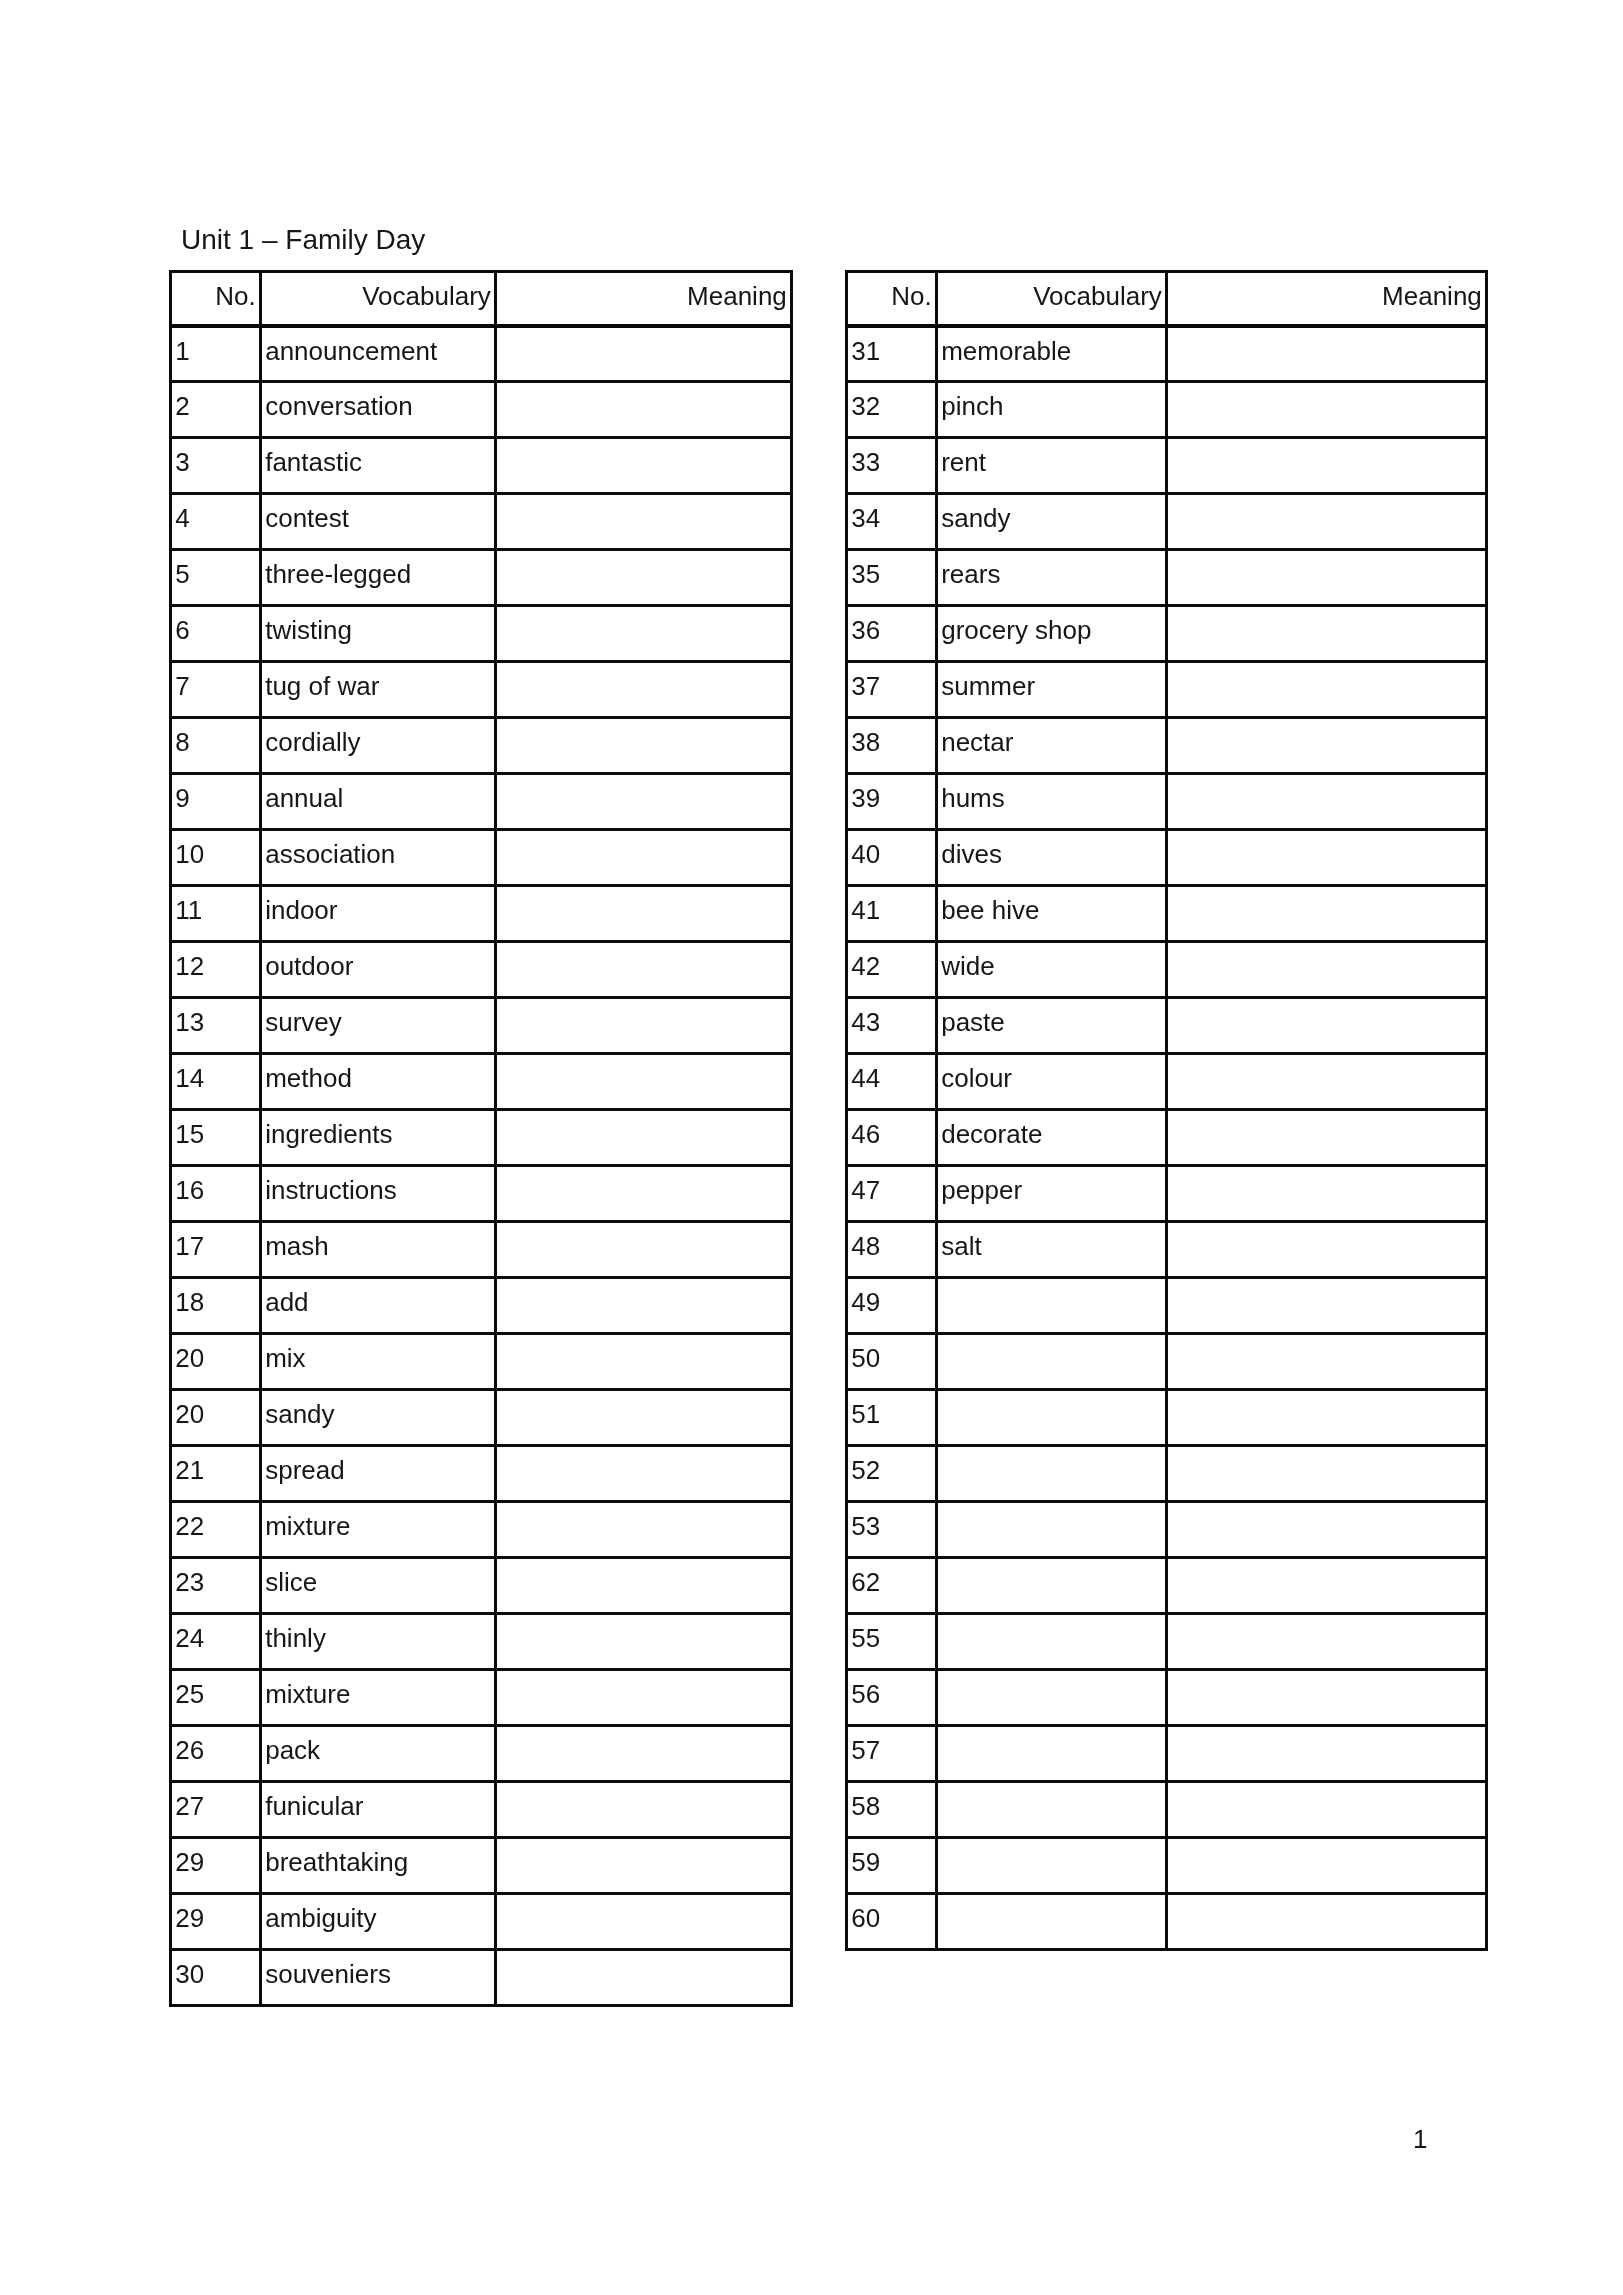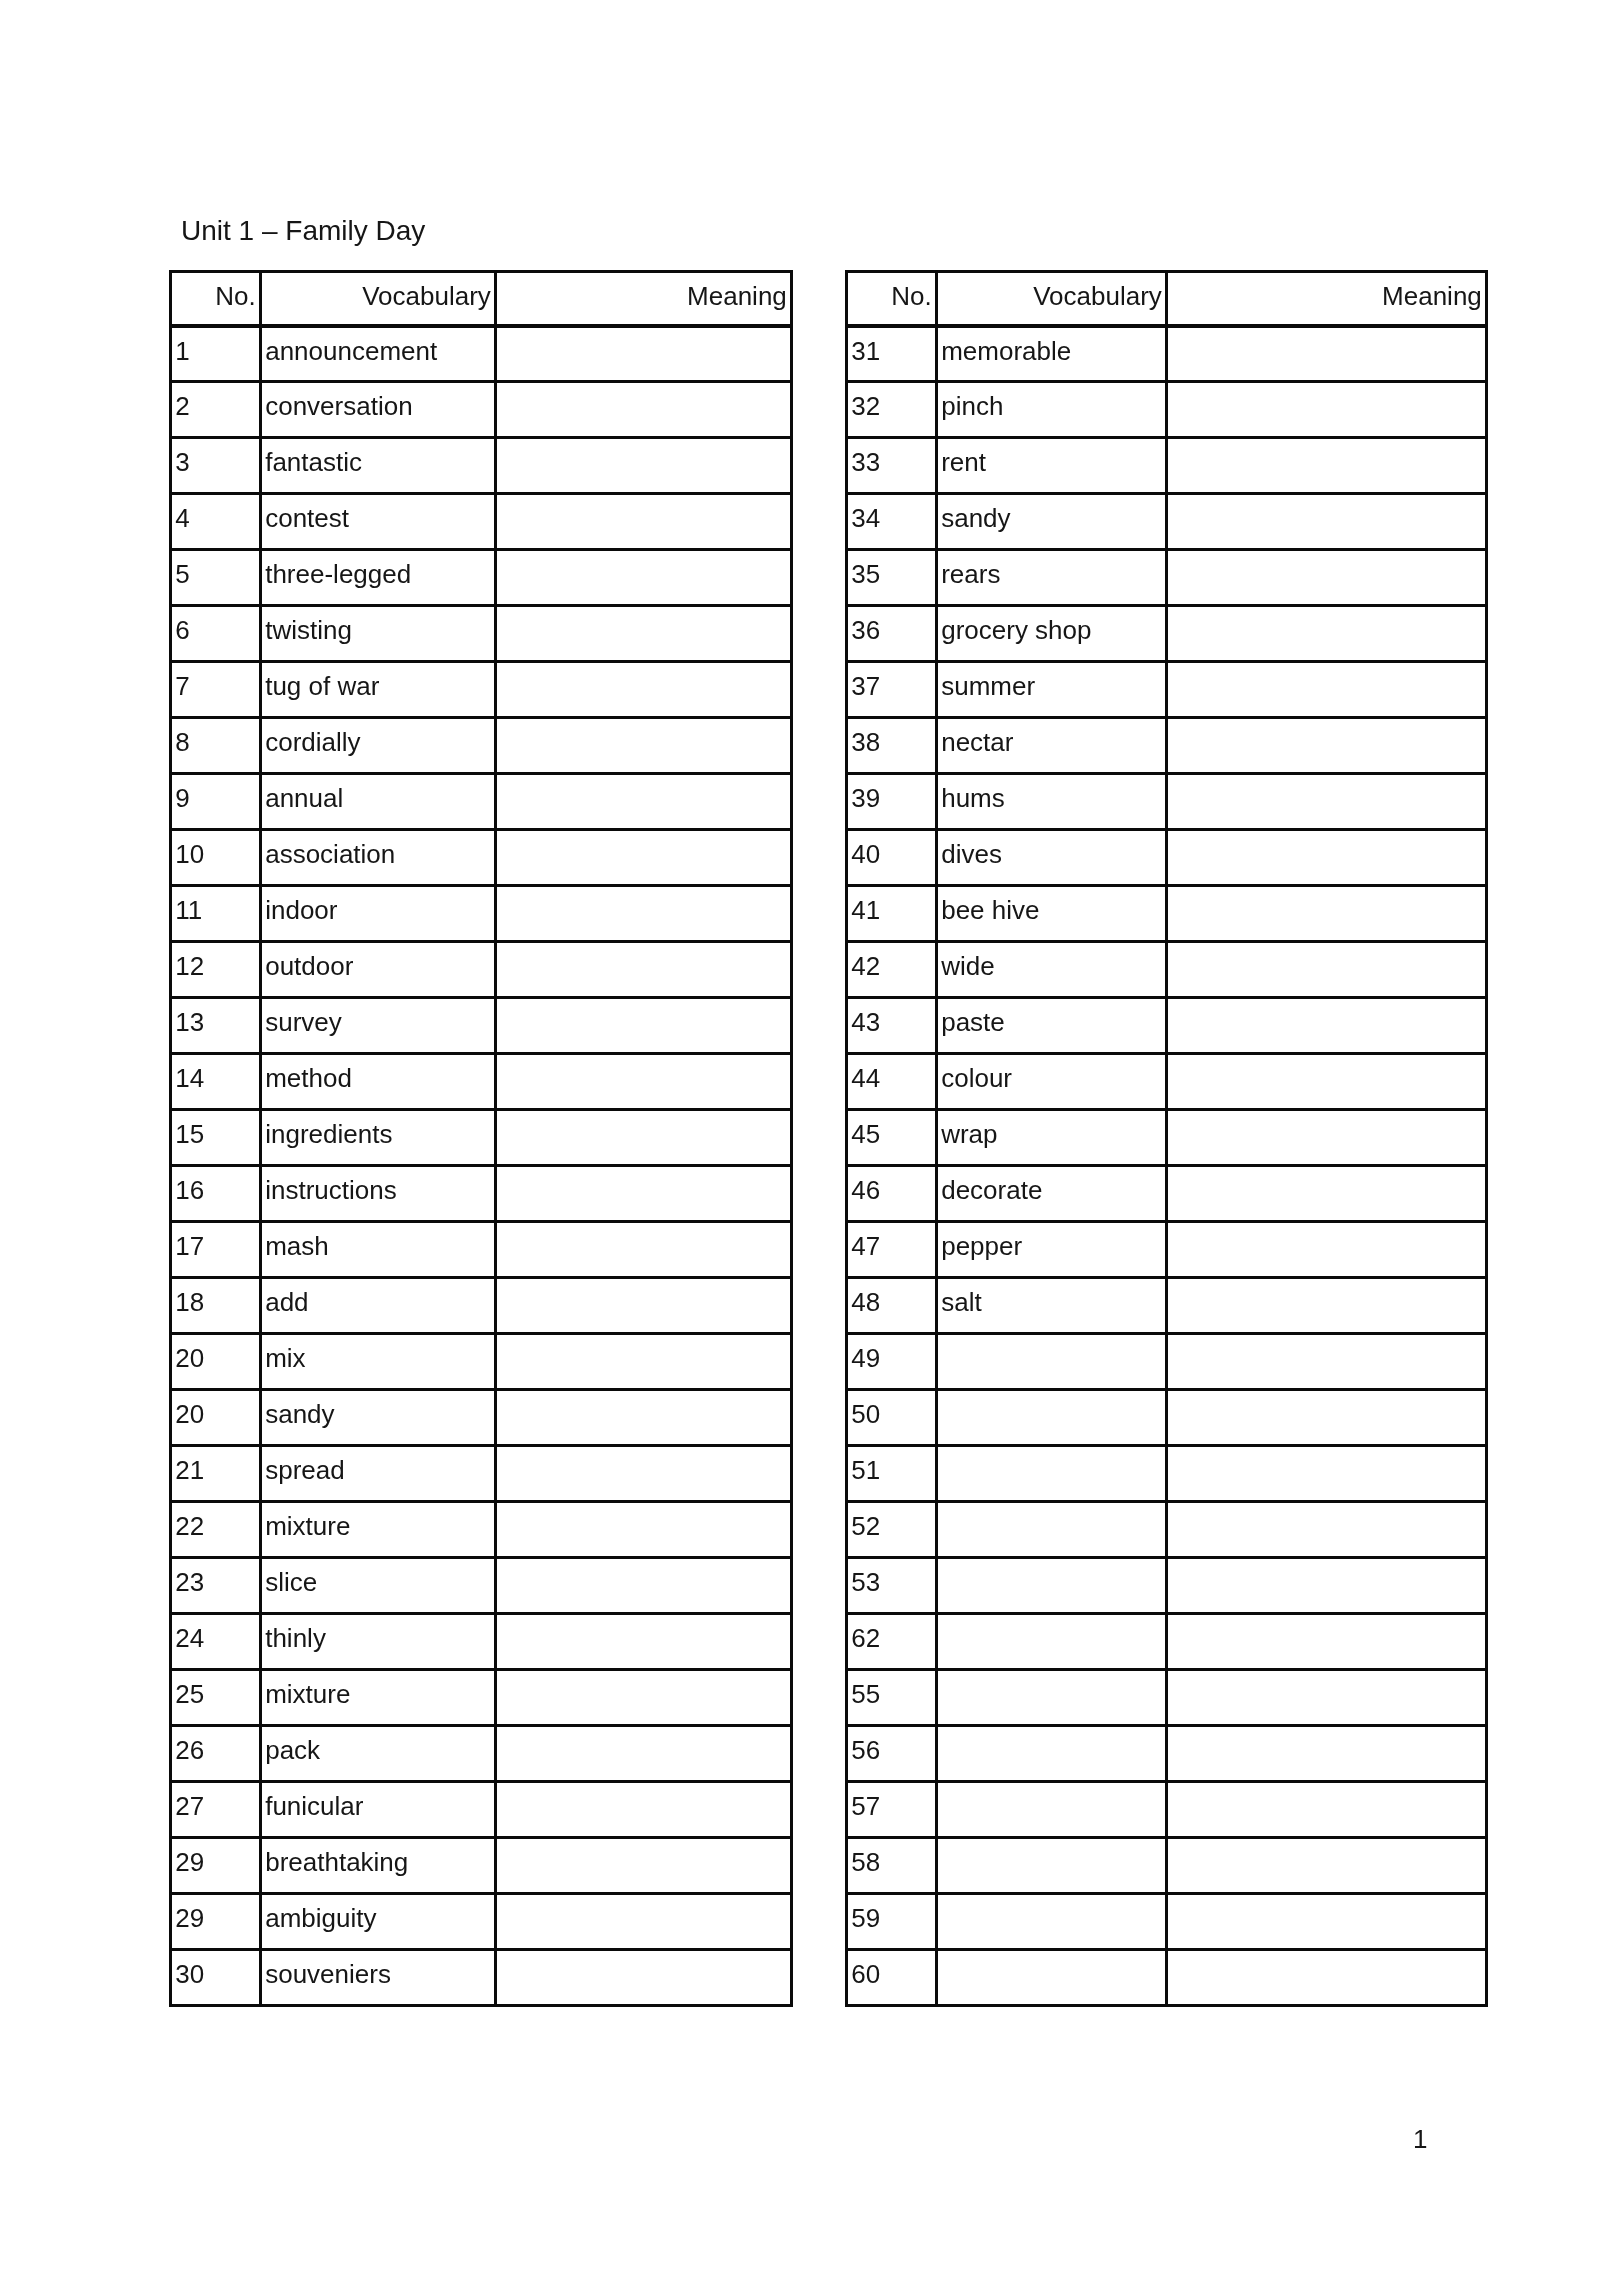--- a/index.html
+++ b/index.html
@@ -6,21 +6,21 @@
   body {
     width: 1623px; height: 2295px;
     background: #ffffff;
     color: #161616;
     font-family: "Liberation Sans", sans-serif;
     position: relative;
     overflow: hidden;
   }
   .page-title {
     position: absolute;
-    left: 181px; top: 196px;
+    left: 181px; top: 205px;
     font-size: 28px;
     font-weight: 400;
     white-space: nowrap;
   }
   table.vocab {
     position: absolute;
     top: 270px;
     border-collapse: collapse;
     table-layout: fixed;
     font-size: 26px;
@@ -302,25 +302,20 @@
           <td class="cell-no">43</td>
           <td class="cell-word">paste</td>
           <td class="cell-meaning"></td>
         </tr>
         <tr>
           <td class="cell-no">44</td>
           <td class="cell-word">colour</td>
           <td class="cell-meaning"></td>
         </tr>
         <tr>
-          <td class="cell-no">45</td>
-          <td class="cell-word">wrap</td>
-          <td class="cell-meaning"></td>
-        </tr>
-        <tr>
           <td class="cell-no">46</td>
           <td class="cell-word">decorate</td>
           <td class="cell-meaning"></td>
         </tr>
         <tr>
           <td class="cell-no">47</td>
           <td class="cell-word">pepper</td>
           <td class="cell-meaning"></td>
         </tr>
         <tr>

